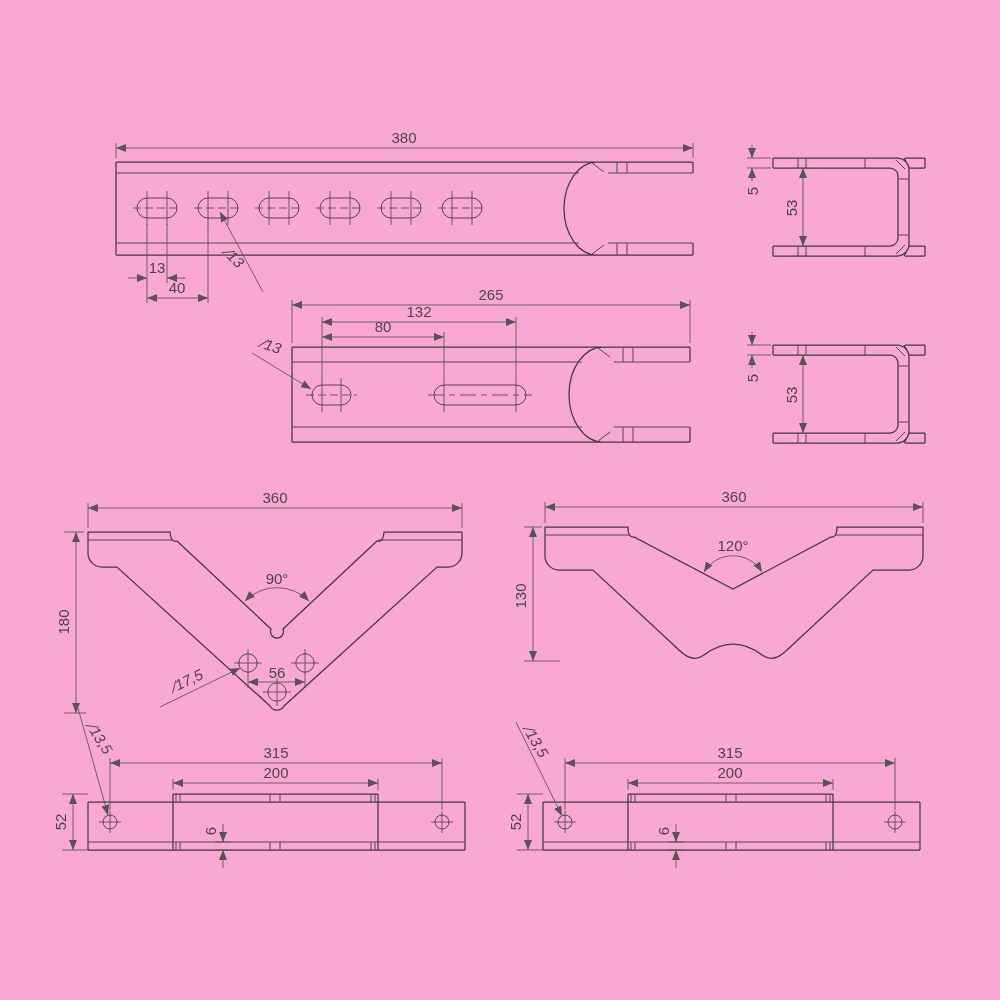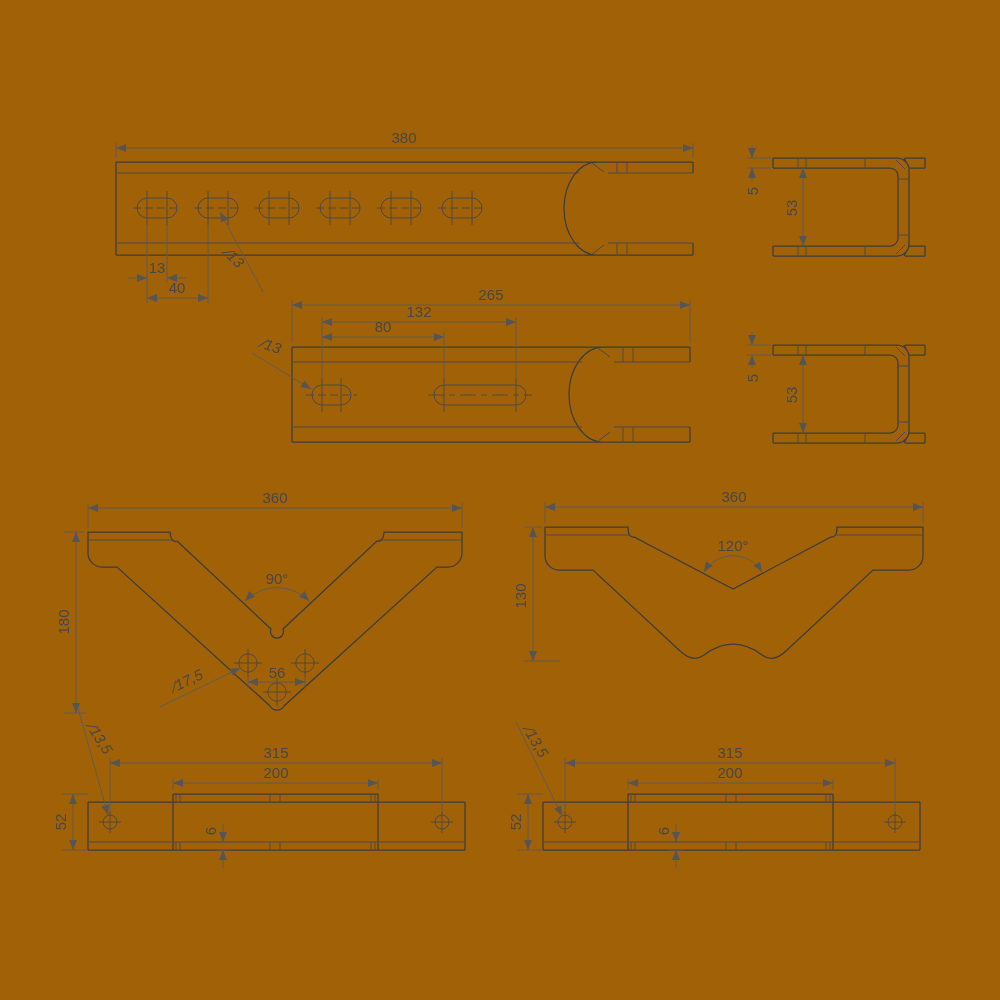--- a/index.html
+++ b/index.html
@@ -1,16 +1,16 @@
 <!DOCTYPE html>
 <html><head>
 <meta charset="utf-8">
 <style>
   html,body{margin:0;padding:0;background:#ffffff;}
-  .page{width:1000px;height:1000px;background:#a16207;position:relative;overflow:hidden;}
+  .page{width:1000px;height:1000px;background:#f9a8d4;position:relative;overflow:hidden;}
   svg{display:block;}
   .ol{stroke:#3d3d3d;stroke-width:1.25;fill:none;}
   .tl{stroke:#4a4a4a;stroke-width:1;fill:none;}
   .cl{stroke:#454545;stroke-width:0.8;fill:none;}
   .cld{stroke:#454545;stroke-width:0.8;fill:none;stroke-dasharray:8 4;}
   .cldl{stroke:#454545;stroke-width:0.8;fill:none;stroke-dasharray:16 5 6 5;}
   .dim{stroke:#5a5a5a;stroke-width:0.9;fill:none;}
   text{fill:#474747;font-family:"Liberation Sans",sans-serif;font-size:15px;}
   .it{font-style:italic;}
   .mid{text-anchor:middle;}

